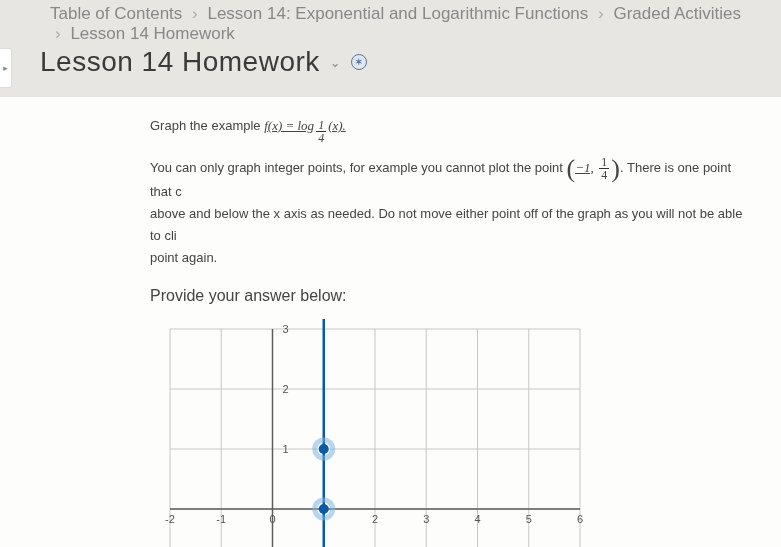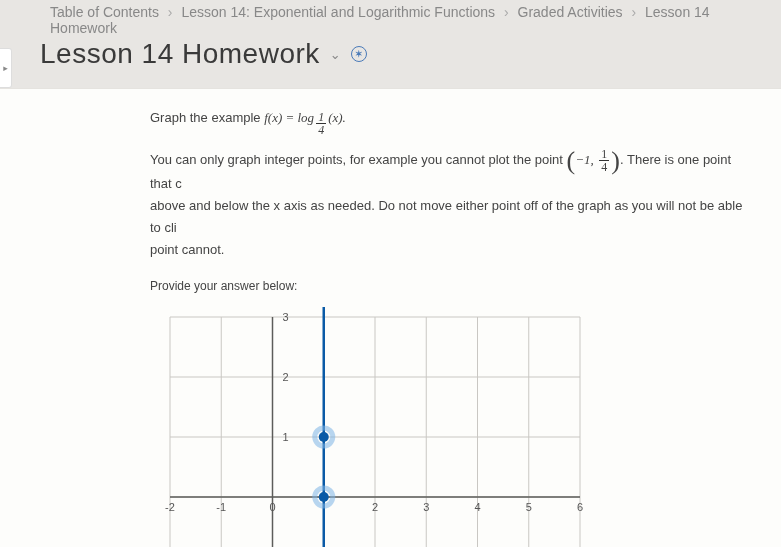--- a/index.html
+++ b/index.html
@@ -6,21 +6,21 @@
     body {
       font-family: -apple-system, BlinkMacSystemFont, "Segoe UI", Arial, sans-serif;
       background: #e8e6e3;
       width: 781px;
       height: 547px;
       overflow: hidden;
       color: #333;
     }
     .breadcrumb {
       padding: 4px 20px 0 50px;
-      font-size: 14px;
+      font-size: 17px;
       color: #888;
     }
     .breadcrumb span { color: #888; }
     .breadcrumb .sep { margin: 0 5px; color: #aaa; }
     .page-title-row {
       display: flex;
       align-items: center;
       padding: 2px 20px 8px 40px;
     }
     .page-title {
@@ -64,40 +64,40 @@
       padding: 18px 30px 10px 150px;
       min-height: 460px;
       border-top: 1px solid #e5e3df;
     }
     .question-text {
       font-size: 13px;
       color: #444;
       line-height: 1.7;
       margin-bottom: 12px;
     }
-    .question-text .math { font-family: "Times New Roman", serif; font-style: italic; }
+    .question-text .math { font-family: "Times New Roman", serif; font-style: italic; text-decoration: underline; }
     .frac {
       display: inline-block;
       vertical-align: middle;
       text-align: center;
       font-family: "Times New Roman", serif;
       font-size: 12px;
       line-height: 1;
       margin: 0 2px;
     }
     .frac .n { border-bottom: 1px solid #333; display: block; padding: 0 2px; }
     .frac .d { display: block; padding: 0 2px; }
     .big-paren {
       font-family: "Times New Roman", serif;
       font-size: 26px;
       vertical-align: middle;
       line-height: 0;
     }
     .answer-label {
-      font-size: 12px;
+      font-size: 16px;
       color: #444;
       margin: 18px 0 14px 0;
     }
     
     .graph-wrap {
       width: 440px;
       height: 260px;
       position: relative;
     }
     svg.graph { display: block; }
@@ -138,21 +138,21 @@
     </span>
   </div>
 
   <div class="question-text">
     <span>You can only graph integer points, for example you cannot plot the point </span>
     <span class="big-paren">(</span><span class="math">−1,</span>
     <span class="frac"><span class="n">1</span><span class="d">4</span></span><span class="big-paren">)</span><span>. There is one point that c</span>
     <br>
     <span>above and below the x axis as needed. Do not move either point off of the graph as you will not be able to cli</span>
     <br>
-    <span>point cannot.</span>
+    <span>point again.</span>
   </div>
 
   <div class="answer-label">Provide your answer below:</div>
 
   <div class="graph-wrap">
     <svg class="graph" width="440" height="260">
         <g class="grid">
           <line x1="20" y1="250" x2="20" y2="10"></line>
           <line x1="71.25" y1="250" x2="71.25" y2="10"></line>
           <line x1="122.5" y1="250" x2="122.5" y2="10"></line>

